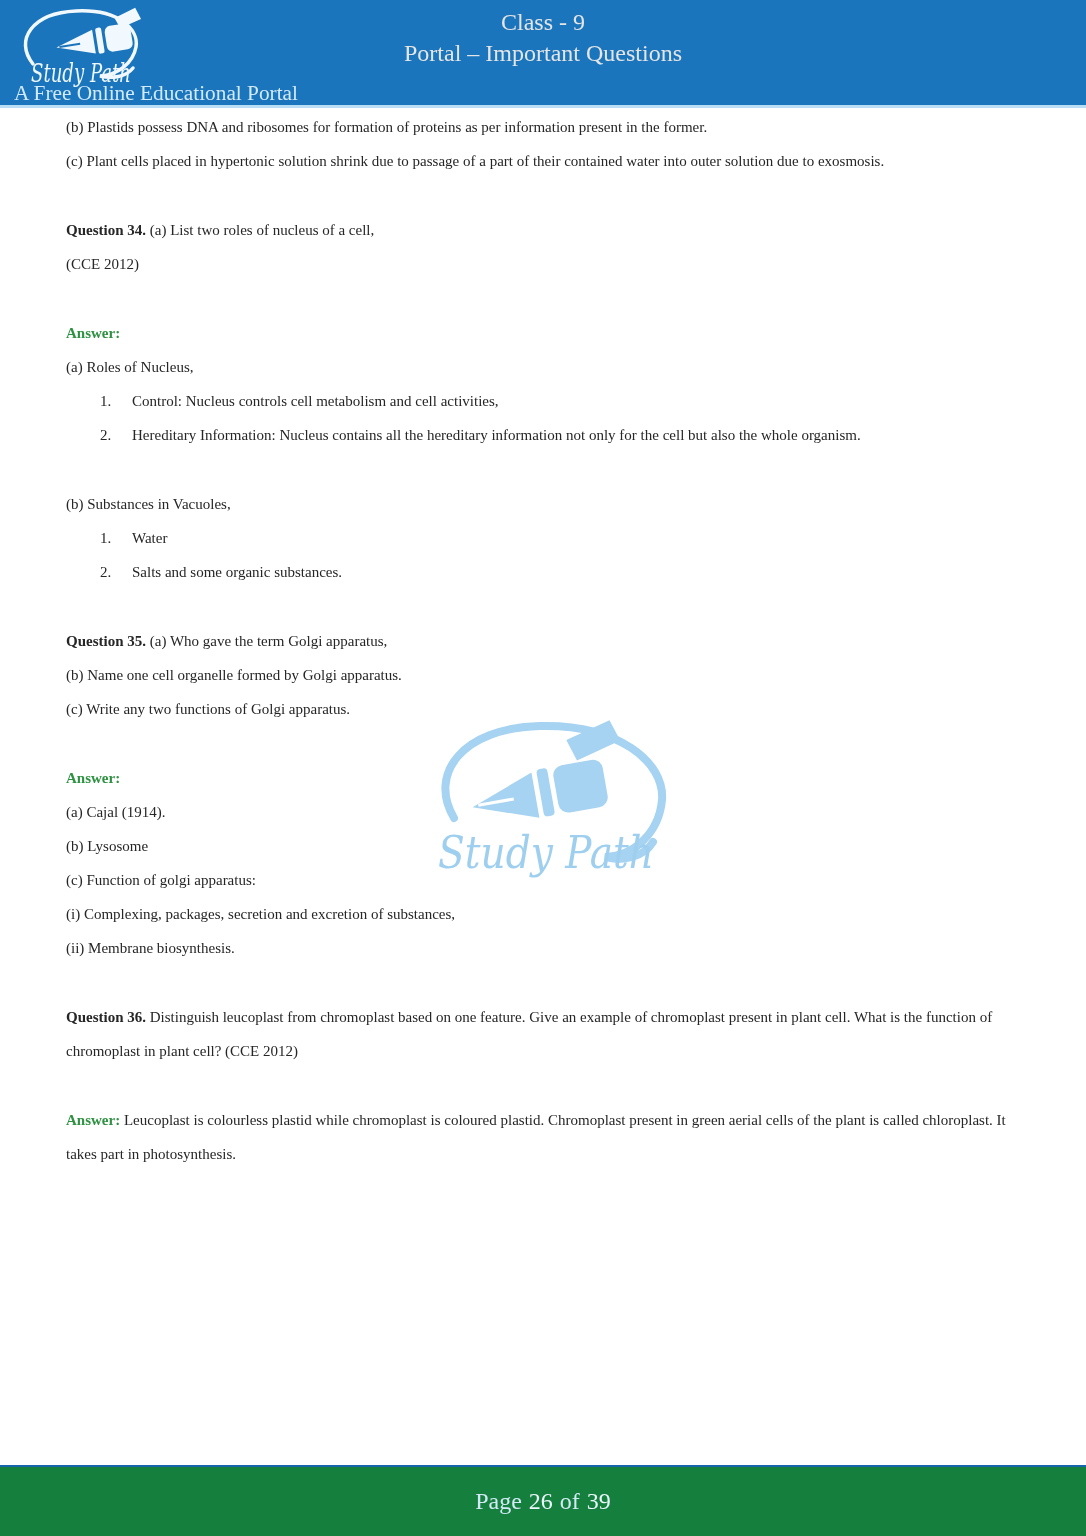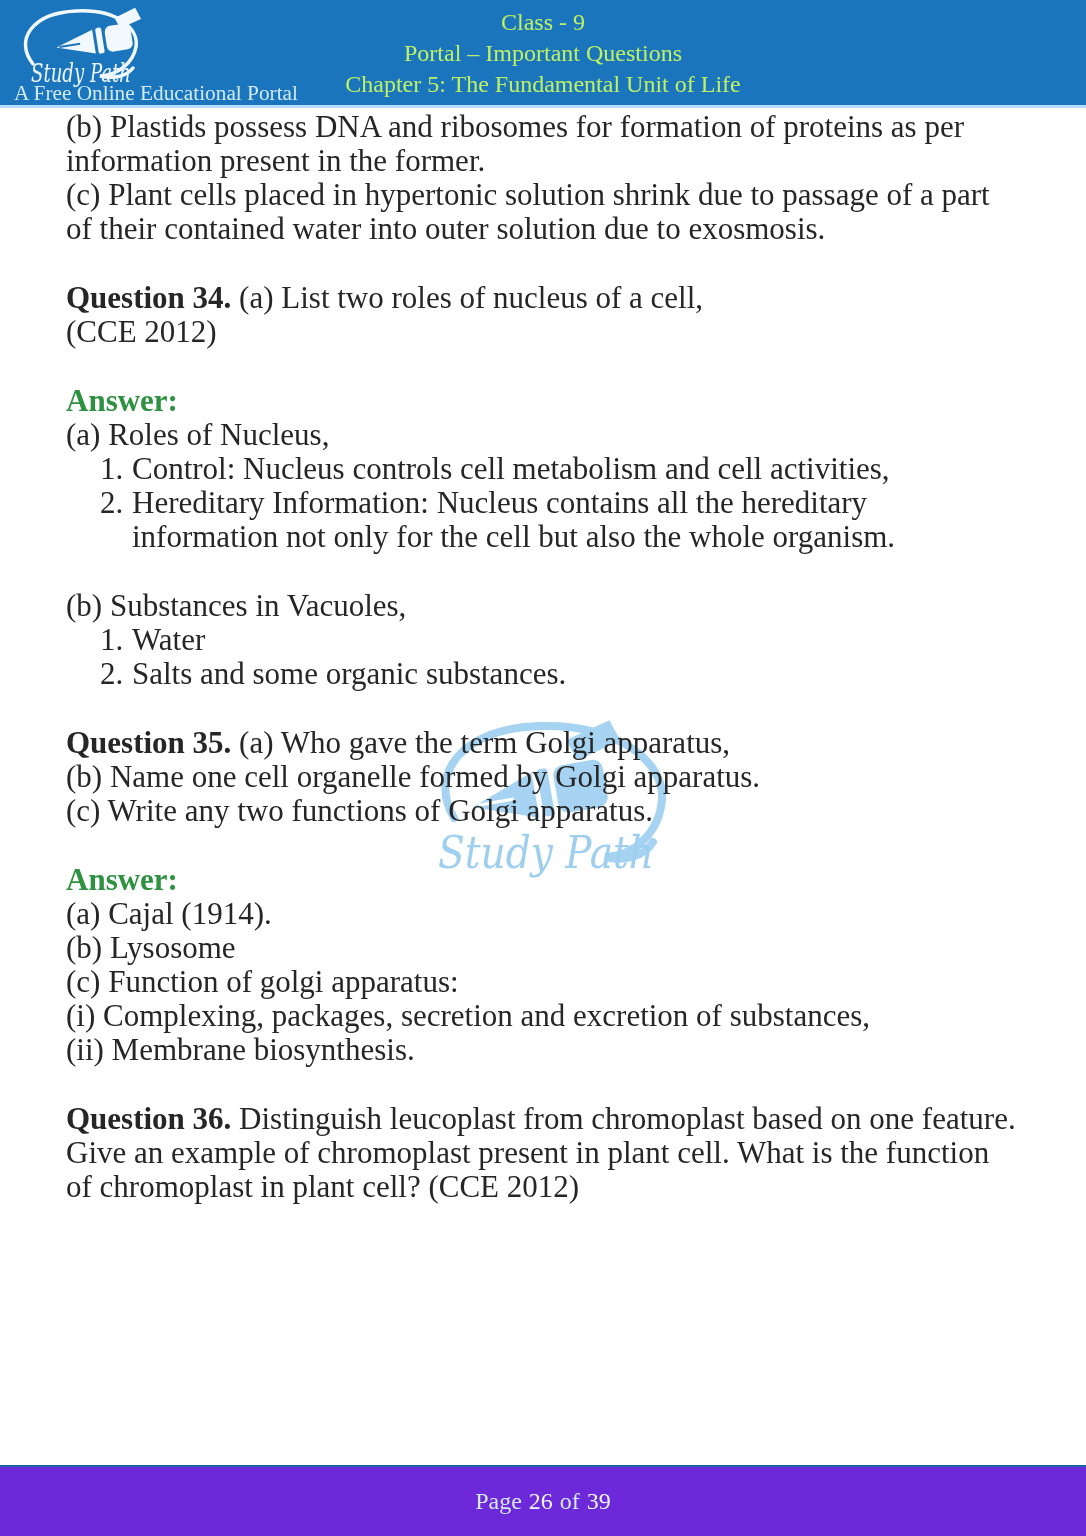--- a/index.html
+++ b/index.html
@@ -25,32 +25,32 @@
   .header-left {
     position: absolute;
     left: 6px; top: 0;
     width: 310px; height: 105px;
   }
   .header-center {
     position: absolute;
     left: 50%; top: 7px;
     transform: translateX(-50%);
     text-align: center;
-    color: #bef264;
+    color: #e5e5e5;
     font-size: 24px;
     line-height: 31px;
     white-space: nowrap;
   }
 
   
   .page-body {
     position: relative;
     z-index: 1;
     padding: 2px 66px 0 66px;
-    font-size: 31px;
+    font-size: 15px;
     line-height: 34px;
     color: #262626;
   }
   .para { margin: 0; }
   .spacer { height: 35px; }
   .q-label { font-weight: bold; text-align: right; }
   .answer-label { font-weight: bold; color: #2f9242; }
   .ol-row { display: flex; }
   .ol-num { flex: none; width: 32px; margin-left: 34px; }
   .ol-text { flex: 1; }
@@ -61,21 +61,21 @@
     left: 422px; top: 716px;
     width: 250px; height: 164px;
     z-index: 0;
   }
 
   
   .page-footer {
     position: absolute;
     left: 0; right: 0; bottom: 0;
     height: 69px;
-    background: #6d28d9;
+    background: #15803d;
     border-top: 2px solid #1565a8;
     display: flex;
     align-items: center;
     justify-content: center;
   }
   .footer-text {
     display: flex;
     gap: 7px;
     color: #d3e9f7;
     font-size: 24px;
@@ -103,21 +103,20 @@
         </g>
 
         <text x="75" y="82" text-anchor="middle" font-size="26" font-style="italic" font-family="DejaVu Serif, serif" fill="#eef7fd" textLength="100" lengthAdjust="spacingAndGlyphs">Study Path</text>
 
         <text x="8" y="100" font-size="20.5" font-family="Liberation Serif, serif" fill="#d2eaf9" textLength="284" lengthAdjust="spacingAndGlyphs">A Free Online Educational Portal</text>
       </svg>
     </div>
     <div class="header-center">
       <div>Class - 9</div>
       <div>Portal – Important Questions</div>
-      <div>Chapter 5: The Fundamental Unit of Life</div>
     </div>
   </div>
 
   <div class="watermark">
     <svg width="250" height="164" viewBox="0 0 250 164">
       <path d="M 32 102 C 6 58, 40 12, 118 10 C 196 8, 243 46, 240 84
                C 237 116, 213 140, 183 141 C 200 146, 222 141, 231 126" fill="none" stroke="#a5d3f1" stroke-width="8" stroke-linecap="round"></path>
       <g transform="rotate(-10 125 70)">
         <polygon points="48,78 112,54 112,100" fill="#a5d3f1"></polygon>
         <line x1="54" y1="77" x2="90" y2="77" stroke="#ffffff" stroke-width="3"></line>
@@ -167,20 +166,21 @@
       <div class="spacer"></div>
       <div class="para"><span class="answer-label">Answer:</span></div>
       <div class="para"><span>(a) Cajal (1914).</span></div>
       <div class="para"><span>(b) Lysosome</span></div>
       <div class="para"><span>(c) Function of golgi apparatus:</span></div>
       <div class="para"><span>(i) Complexing, packages, secretion and excretion of substances,</span></div>
       <div class="para"><span>(ii) Membrane biosynthesis.</span></div>
       <div class="spacer"></div>
       <div class="para"><span class="q-label">Question 36.</span><span> Distinguish leucoplast from chromoplast based on one feature. Give an example of chromoplast present in plant cell. What is the function of chromoplast in plant cell? (CCE 2012)</span></div>
       <div class="spacer"></div>
+      <div class="para"><span class="answer-label">Answer:</span><span> Leucoplast is colourless plastid while chromoplast is coloured plastid. Chromoplast present in green aerial cells of the plant is called chloroplast. It takes part in photosynthesis.</span></div>
     </div>
 
   <div class="page-footer">
     <div class="footer-text">
       <span>Page</span>
       <span class="page-num">26</span>
       <span>of</span>
       <span class="page-num">39</span>
     </div>
   </div>

